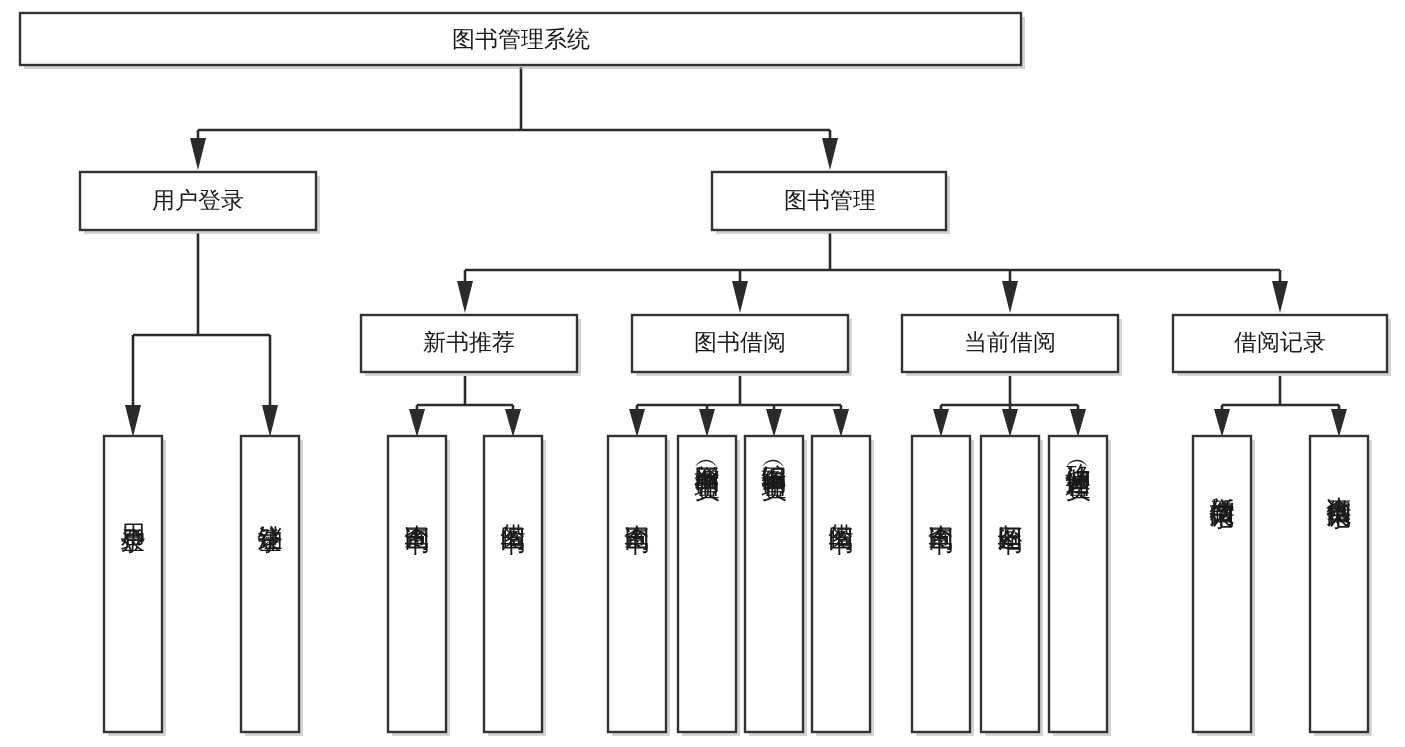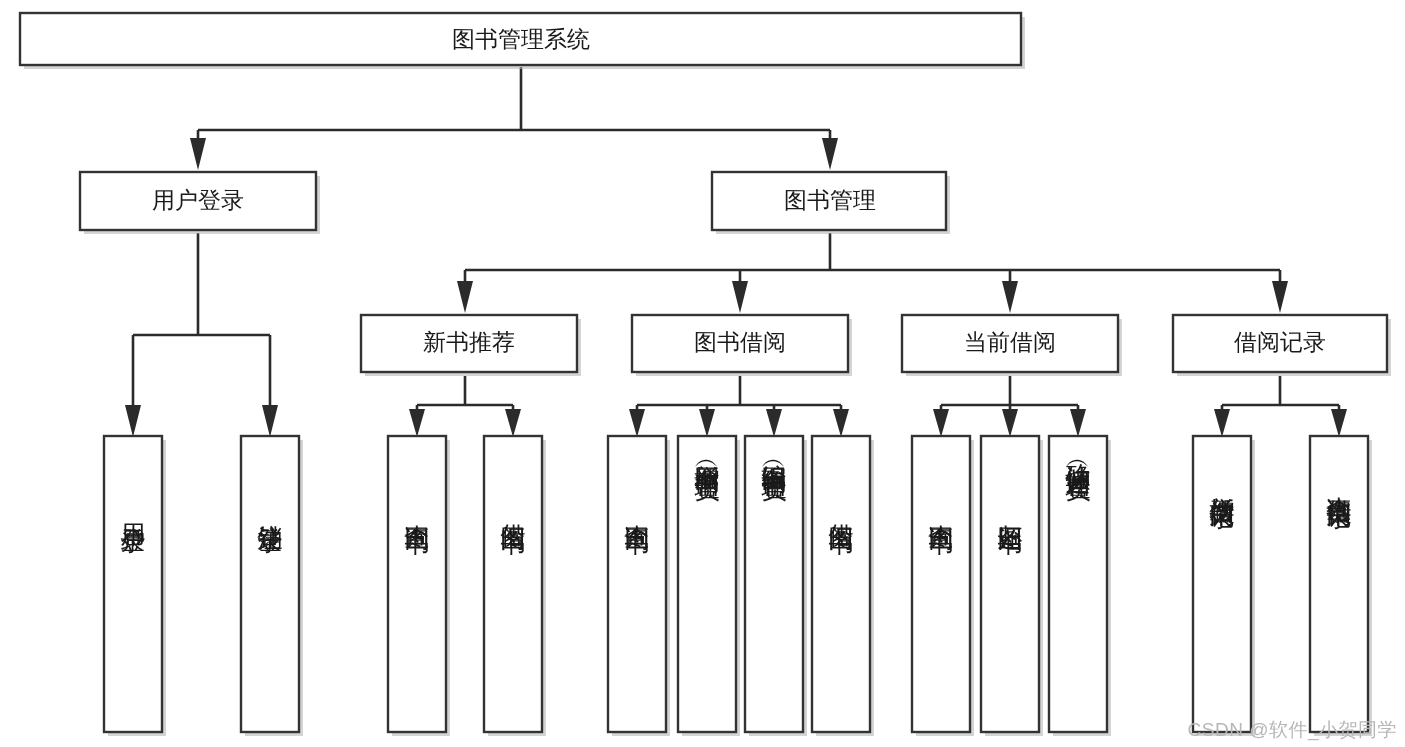--- a/index.html
+++ b/index.html
@@ -275,15 +275,14 @@
   <div class="leaf-label-wrap" style="left:1049px; top:436px; width:58px; height:296px;">
     <span class="leaf-label" style="margin-top:8px;">确认归还（管理员）</span>
   </div>
   <div class="leaf-label-wrap" style="left:1193px; top:436px; width:58px; height:296px;">
     <span class="leaf-label" style="margin-top:40px;">新增借阅记录</span>
   </div>
   <div class="leaf-label-wrap" style="left:1310px; top:436px; width:58px; height:296px;">
     <span class="leaf-label" style="margin-top:40px;">查询借阅记录</span>
   </div>
 
-  <div class="watermark">CSDN @软件_小贺同学</div>
 
 </div>
 
 </body></html>

